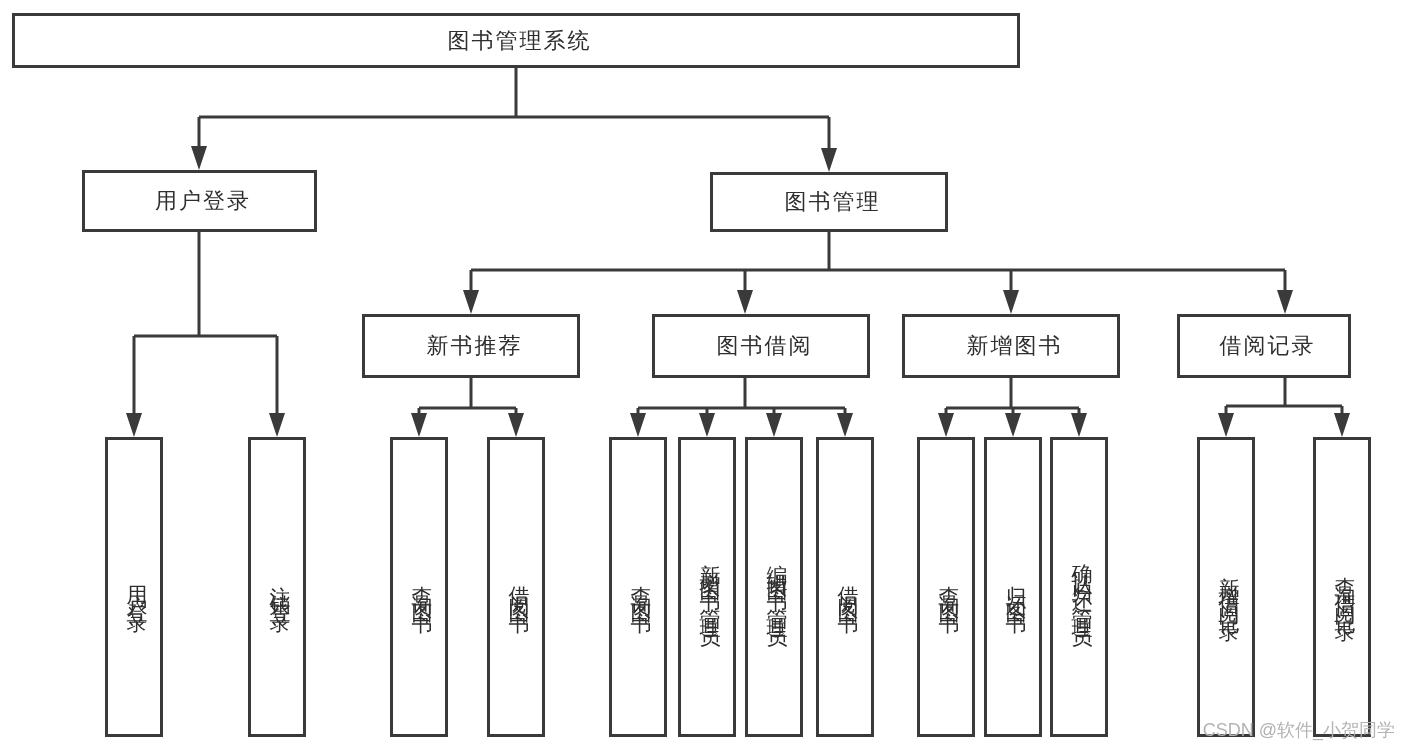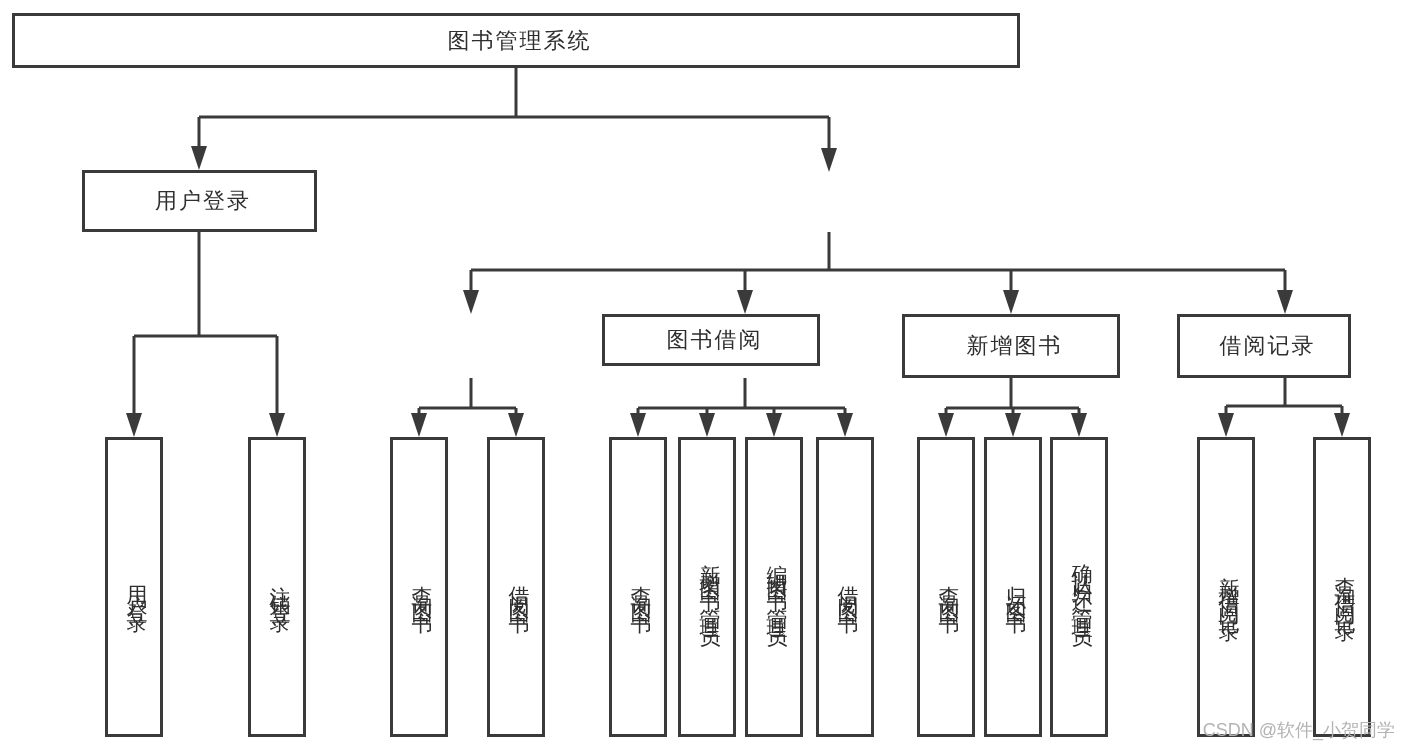--- a/index.html
+++ b/index.html
@@ -104,22 +104,24 @@
     <polygon points="1071,413 1087,413 1079,437"></polygon>
 
     <path d="M1285,378 V406 M1226,406 H1342 M1226,406 V420 M1342,406 V420"></path>
     <polygon points="1218,413 1234,413 1226,437"></polygon>
     <polygon points="1334,413 1350,413 1342,437"></polygon>
   </svg>
 
   <div class="box h" style="left:12px; top:13px; width:1008px; height:55px;">图书管理系统</div>
 
   <div class="box h" style="left:82px; top:170px; width:235px; height:62px;">用户登录</div>
+  <div class="box h" style="left:710px; top:172px; width:238px; height:60px;">图书管理</div>
 
-  <div class="box h" style="left:602px; top:314px; width:218px; height:52px;">图书借阅</div>
+  <div class="box h" style="left:362px; top:314px; width:218px; height:64px;">新书推荐</div>
+  <div class="box h" style="left:652px; top:314px; width:218px; height:64px;">图书借阅</div>
   <div class="box h" style="left:902px; top:314px; width:218px; height:64px;">新增图书</div>
   <div class="box h" style="left:1177px; top:314px; width:174px; height:64px;">借阅记录</div>
 
   <div class="box v" style="left:105px; top:437px; width:58px; height:300px;">
     <span>用户登录</span>
   </div>
   <div class="box v" style="left:248px; top:437px; width:58px; height:300px;">
     <span>注销登录</span>
   </div>
 

